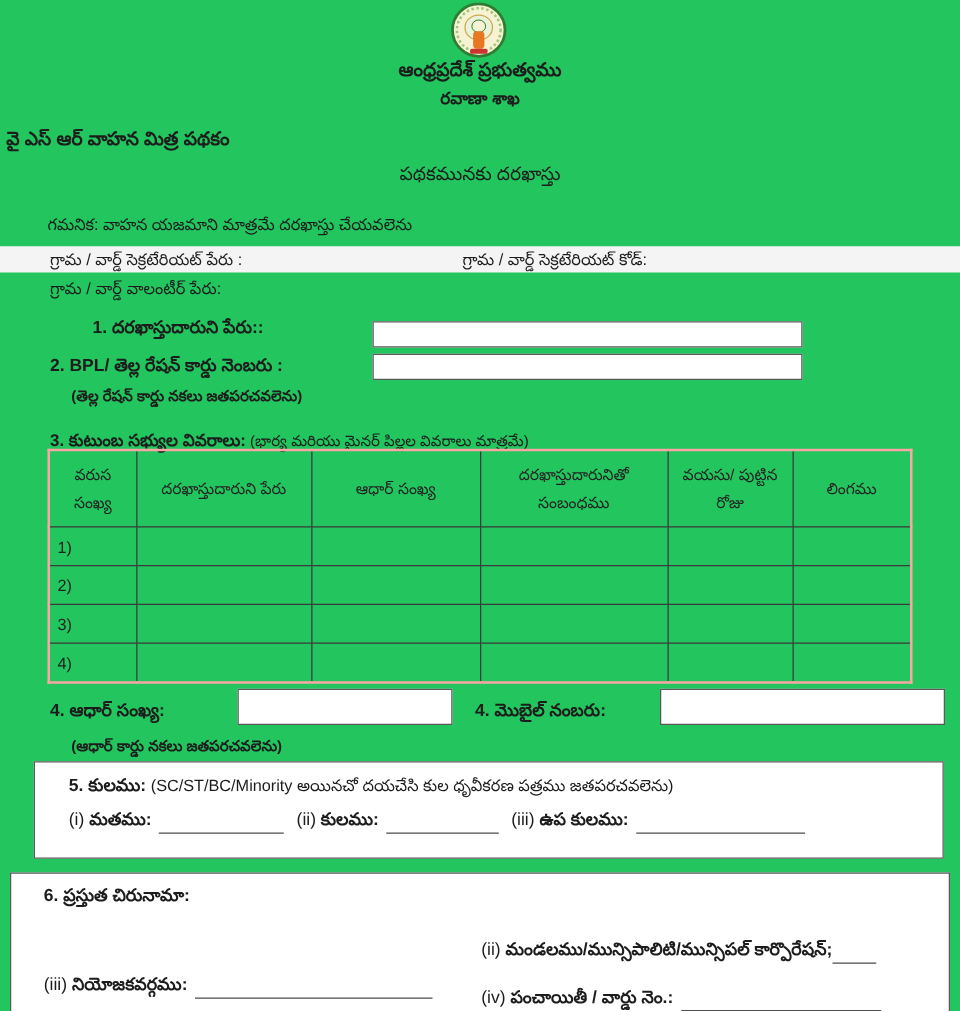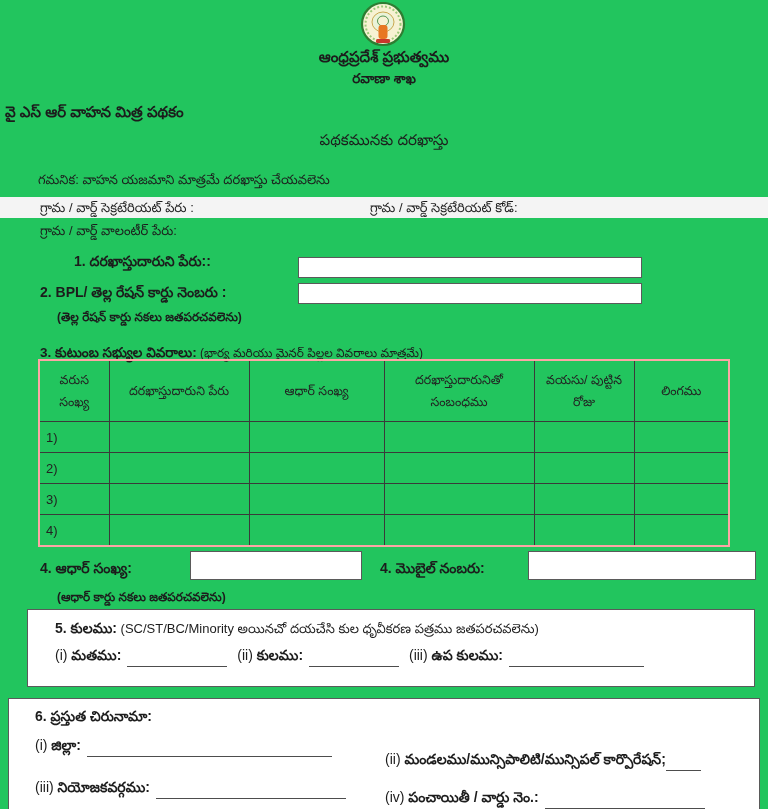--- a/index.html
+++ b/index.html
@@ -145,23 +145,20 @@
   </div>
   <div class="abs t14" style="left:55px;top:647px;">
     <span>(i) </span><span class="bold">మతము:</span><span class="blank" style="width:100px;"></span>
     <span>(ii) </span><span class="bold">కులము:</span><span class="blank" style="width:90px;"></span>
     <span>(iii) </span><span class="bold">ఉప కులము:</span><span class="blank" style="width:135px;"></span>
   </div>
 
   <div class="abs sectionbox" style="left:8px;top:698px;width:752px;height:120px;"></div>
   <div class="abs bold t14" style="left:35px;top:708px;">6.   ప్రస్తుత చిరునామా:</div>
 
-  <div class="abs t14" style="left:35px;top:737px;">
-    <span>(i)   </span><span class="bold">జిల్లా:</span><span class="blank" style="width:245px;"></span>
-  </div>
   <div class="abs t14" style="left:385px;top:751px;">
     <span>(ii) </span><span class="bold">మండలము/మున్సిపాలిటి/మున్సిపల్ కార్పొరేషన్;</span><span class="blank" style="width:35px;margin-left:0;"></span>
   </div>
   <div class="abs t14" style="left:35px;top:779px;">
     <span>(iii) </span><span class="bold">నియోజకవర్గము:</span><span class="blank" style="width:190px;"></span>
   </div>
   <div class="abs t14" style="left:385px;top:789px;">
     <span>(iv) </span><span class="bold">పంచాయితీ / వార్డు నెం.:</span><span class="blank" style="width:160px;"></span>
   </div>
 

